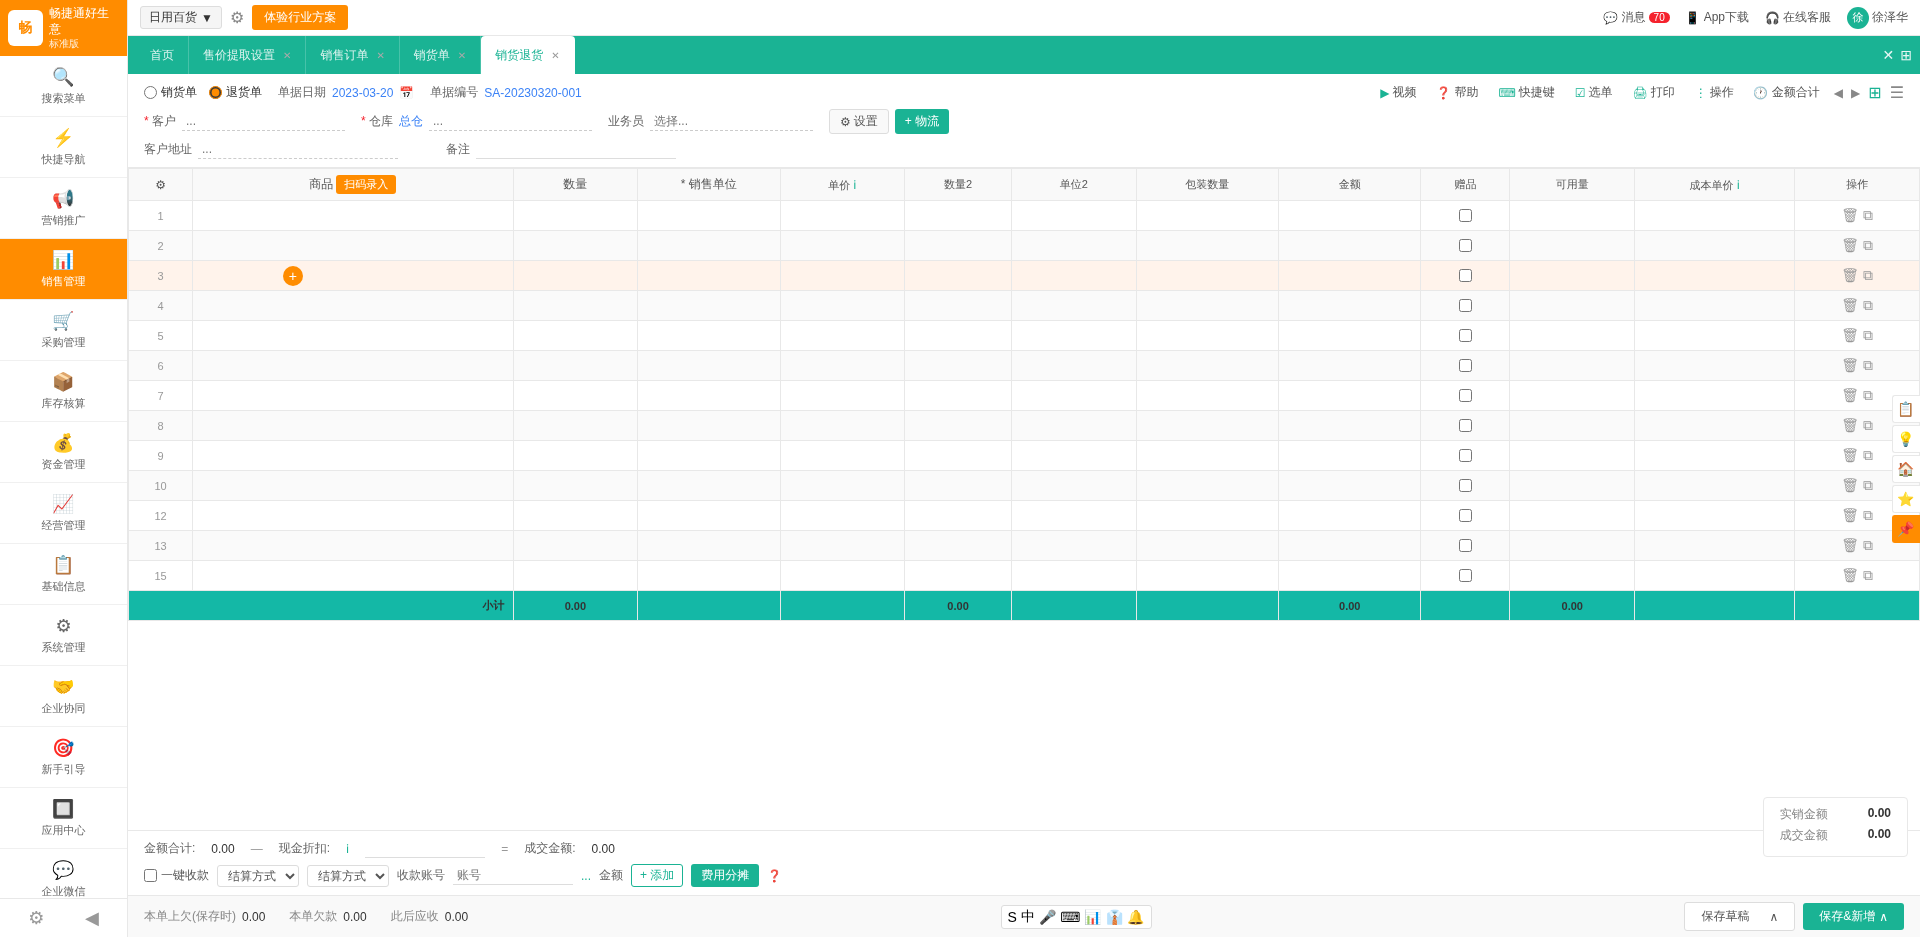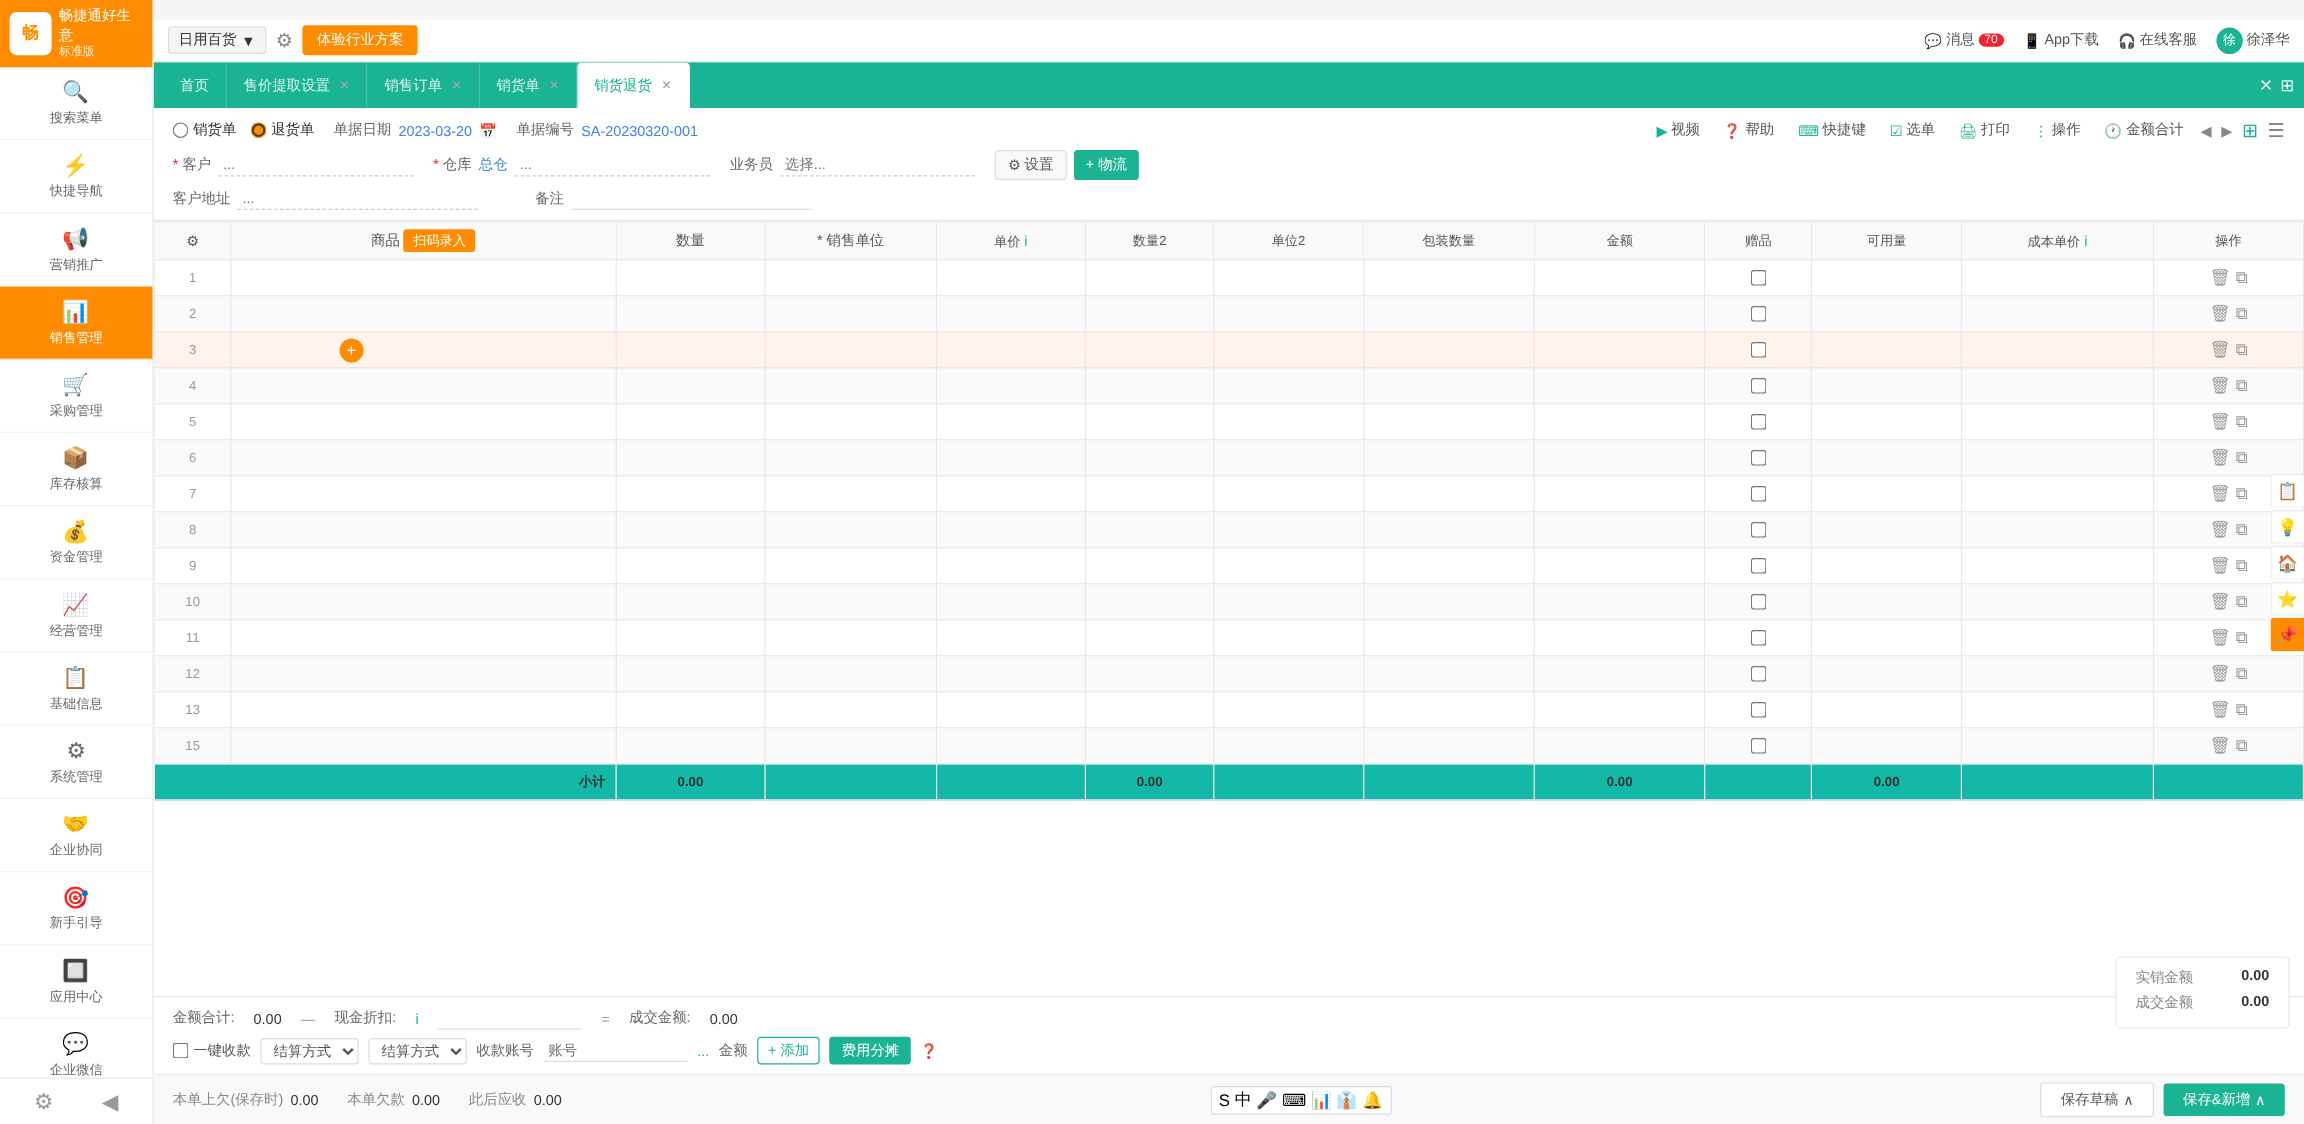--- a/index.html
+++ b/index.html
@@ -12,21 +12,21 @@
     .sidebar-logo .logo-text { color: #fff; font-size: 11px; line-height: 1.3; }
     .sidebar-menu { flex: 1; overflow-y: auto; }
     .sidebar-item { display: flex; flex-direction: column; align-items: center; padding: 10px 4px; cursor: pointer; color: #666; border-bottom: 1px solid #f0f0f0; }
     .sidebar-item.active { background: #ff8c00; color: #fff; }
     .sidebar-item .s-icon { font-size: 18px; margin-bottom: 3px; }
     .sidebar-item .s-label { font-size: 11px; text-align: center; }
     .sidebar-bottom { display: flex; align-items: center; justify-content: space-around; padding: 8px; border-top: 1px solid #e8e8e8; }
     .sidebar-bottom .s-icon { font-size: 18px; color: #999; cursor: pointer; }
 
     
-    .main { flex: 1; display: flex; flex-direction: column; overflow: hidden; margin-top: 16px; }
+    .main { flex: 1; display: flex; flex-direction: column; overflow: hidden; }
 
     
     .topbar { background: #fff; height: 36px; display: flex; align-items: center; justify-content: space-between; padding: 0 12px; border-bottom: 1px solid #e8e8e8; flex-shrink: 0; }
     .topbar-left { display: flex; align-items: center; gap: 8px; }
     .topbar-select { display: flex; align-items: center; gap: 4px; color: #333; font-size: 12px; background: #f5f5f5; border: 1px solid #ddd; padding: 2px 8px; border-radius: 3px; cursor: pointer; }
     .topbar-btn { background: #ff8c00; color: #fff; border: none; border-radius: 3px; padding: 4px 12px; cursor: pointer; font-size: 12px; }
     .topbar-right { display: flex; align-items: center; gap: 16px; color: #555; font-size: 12px; }
     .topbar-right .badge { background: #f5222d; color: #fff; border-radius: 8px; padding: 0 5px; font-size: 10px; }
 
     
@@ -91,21 +91,21 @@
     .footer-checkbox { display: flex; align-items: center; gap: 4px; color: #555; }
     .footer-select { border: 1px solid #ddd; padding: 2px 6px; border-radius: 3px; color: #555; background: #fff; }
     .expense-btn { background: #1ab394; color: #fff; border: none; border-radius: 3px; padding: 3px 10px; cursor: pointer; }
 
     
     .bottom-bar { background: #f9f9f9; border-top: 1px solid #e8e8e8; padding: 6px 16px; display: flex; align-items: center; gap: 24px; flex-shrink: 0; }
     .bottom-info { display: flex; align-items: center; gap: 6px; color: #555; }
     .bottom-info .label { color: #888; }
     .bottom-info .value { color: #333; }
     .bottom-right { margin-left: auto; display: flex; gap: 8px; align-items: center; }
-    .save-draft-btn { border: 1px solid #ddd; background: #fff; color: #555; padding: 5px 16px; border-radius: 3px; cursor: pointer; display: flex; align-items: center; gap: 4px; }
+    .save-draft-btn { border: 1px solid #ddd; background: #fff; color: #555; padding: 5px 16px; border-radius: 3px; cursor: pointer; display: flex; align-items: center; gap: 20px; }
     .save-new-btn { background: #1ab394; color: #fff; border: none; padding: 5px 16px; border-radius: 3px; cursor: pointer; display: flex; align-items: center; gap: 4px; }
 
     
     .summary-panel { position: absolute; right: 12px; bottom: 80px; background: #fff; border: 1px solid #e8e8e8; border-radius: 4px; padding: 8px 16px; font-size: 12px; }
     .summary-row { display: flex; justify-content: space-between; gap: 40px; margin-bottom: 4px; }
     .summary-label { color: #888; }
     .summary-value { color: #333; font-weight: bold; }
 
     
     .right-float { position: fixed; right: 0; top: 50%; transform: translateY(-50%); display: flex; flex-direction: column; gap: 2px; z-index: 100; }
@@ -608,44 +608,20 @@
       <td></td>
       <td></td>
       <td>
         <div class="table-actions">
           <span class="icon-btn">🗑</span>
           <span class="icon-btn">⧉</span>
         </div>
       </td>
     </tr>
             <tr>
-      <td class="row-num">11</td>
-      <td></td>
-      <td></td>
-      <td></td>
-      <td></td>
-      <td></td>
-      <td></td>
-      <td></td>
-      <td></td>
-      <td>
-                <div class="checkbox-cell">
-                  <input type="checkbox" style="">
-                </div>
-              </td>
-      <td></td>
-      <td></td>
-      <td>
-        <div class="table-actions">
-          <span class="icon-btn">🗑</span>
-          <span class="icon-btn">⧉</span>
-        </div>
-      </td>
-    </tr>
-            <tr>
       <td class="row-num">12</td>
       <td></td>
       <td></td>
       <td></td>
       <td></td>
       <td></td>
       <td></td>
       <td></td>
       <td></td>
       <td>

